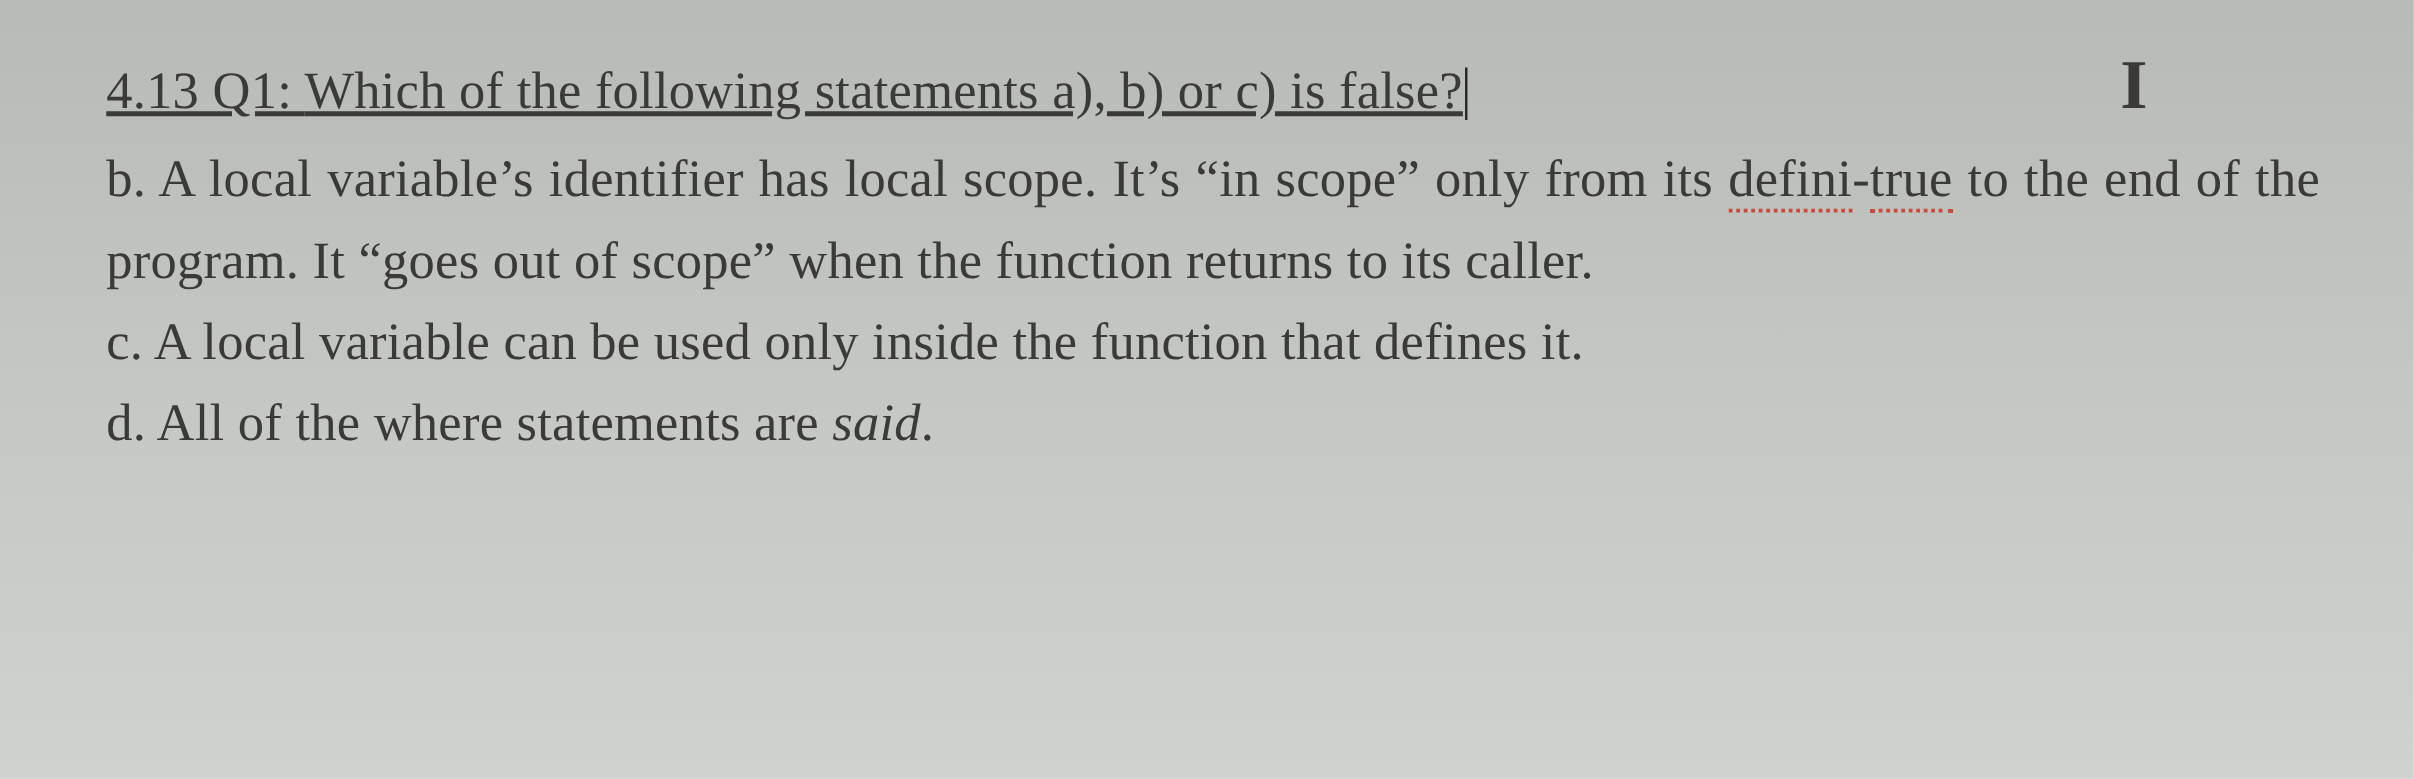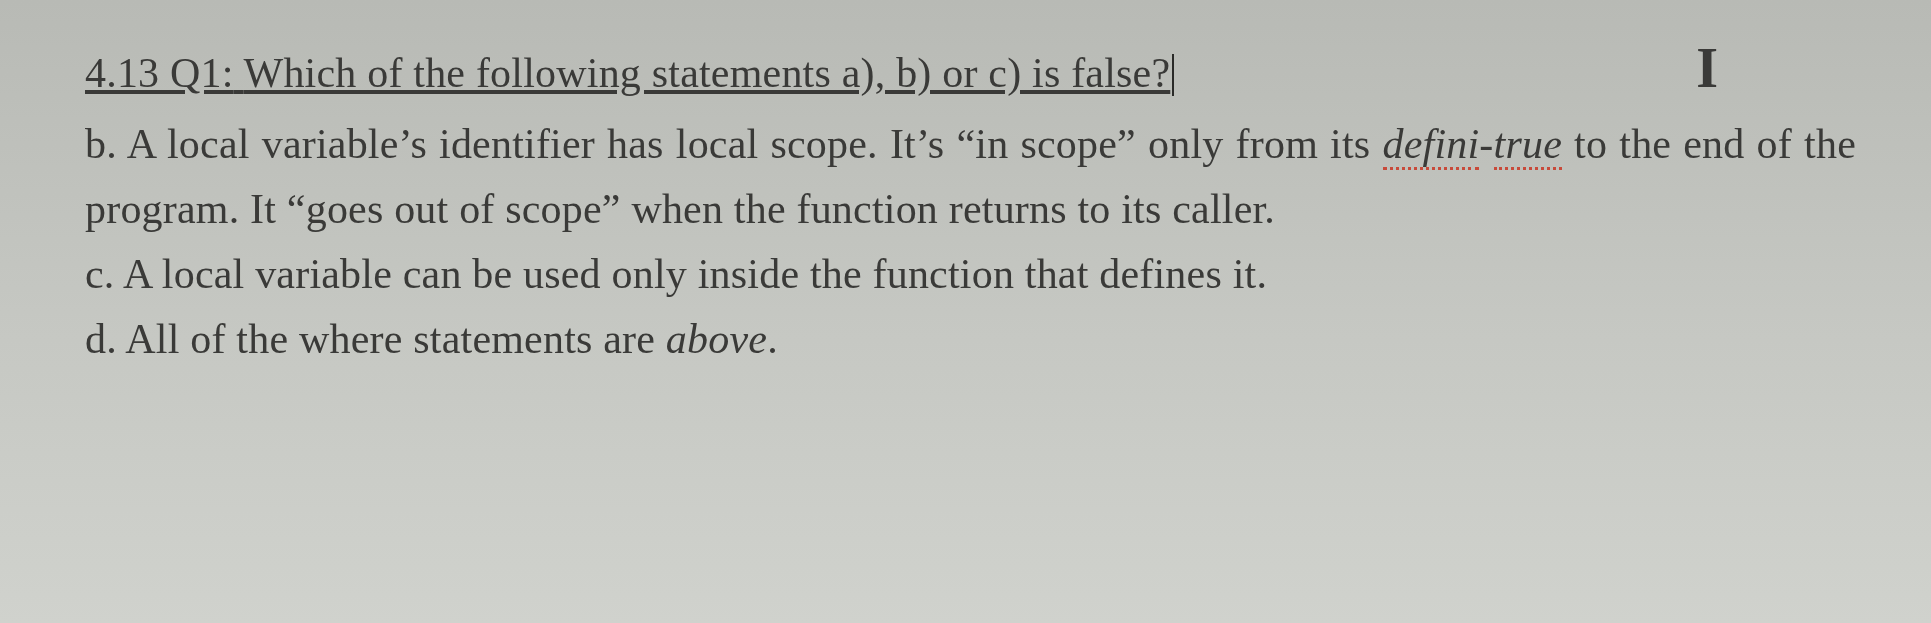--- a/index.html
+++ b/index.html
@@ -43,21 +43,20 @@
       font-family: 'Times New Roman', serif;
       font-size: 56px;
       font-weight: bold;
       margin-right: 140px;
       color: #3a3a38;
       letter-spacing: -2px;
     }
     .spell-underline {
       border-bottom: 3px dotted #c84a3a;
       padding-bottom: 0px;
-      font-style: italic;
     }
     .italic {
       font-style: italic;
     }
     .option {
       display: block;
     }
   </style>
 </head>
 <body>
@@ -75,16 +74,16 @@
 
   <span class="option">
     <span>b.</span><span> A local variable’s identifier has local scope. It’s “in scope” only from its </span><span class="spell-underline">defini</span><span>-</span><span class="spell-underline">true</span><span> to the end of the program. It “goes out of scope” when the function returns to its caller.</span>
   </span>
 
   <span class="option">
     <span>c.</span><span> A local variable can be used only inside the function that defines it.</span>
   </span>
 
   <span class="option">
-    <span>d.</span><span> All of the where statements are </span><span class="italic">above</span><span>.</span>
+    <span>d.</span><span> All of the where statements are </span><span class="italic">said</span><span>.</span>
   </span>
 
 </div>
 
 </body></html>

